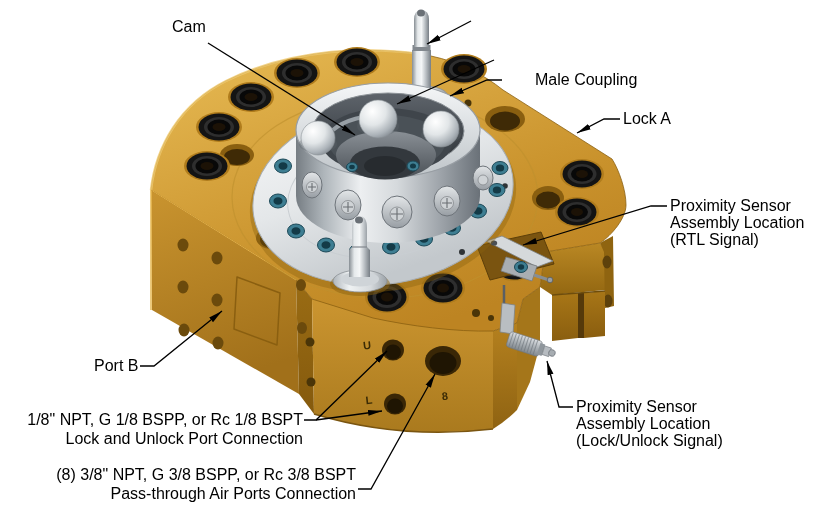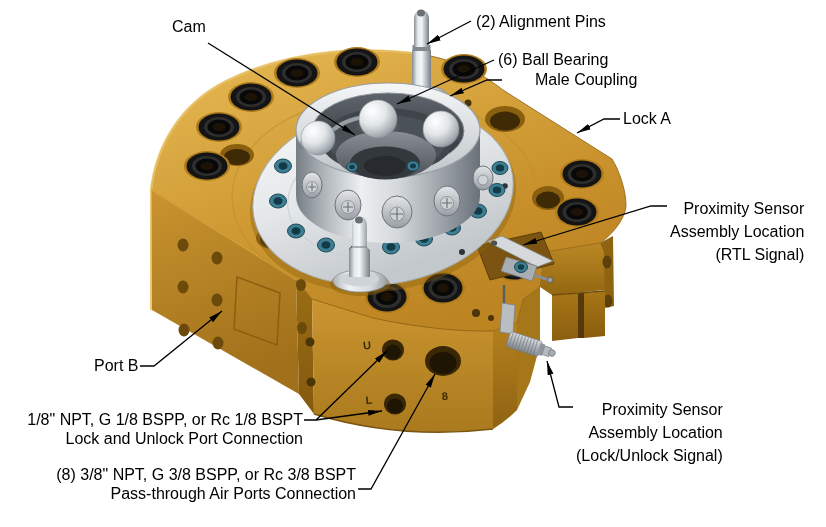--- a/index.html
+++ b/index.html
@@ -1,20 +1,20 @@
 <!DOCTYPE html>
 <html style="--body-gold: #CE9732; --body-gold-dark: #9C6E14; --steel: #D9DDE0; --teal-screw: #3E7E92; --rubber-black: #141414; --leader-line: #000000; --port-marking: #3B2B05;"><head>
 <meta charset="utf-8">
 <style>
   html,body{margin:0;padding:0;background:#fff;}
   #stage{position:relative;width:826px;height:527px;background:#fff;overflow:hidden;
          font-family:"Liberation Sans", sans-serif;}
   #stage svg{position:absolute;left:0;top:0;}
   .callout{position:absolute;font-size:16px;line-height:17px;color:#000;white-space:pre-line;}
-  .callout.tall{line-height:23px;text-align:right;}
+  .callout.tall{line-height:17px;}
   .callout.r2{text-align:right;line-height:19px;}
   .leader{stroke:var(--leader-line,#000);fill:none;stroke-width:1.3;}
   .arrowhead{fill:var(--leader-line,#000);}
   .teal{fill:var(--teal-screw,#3E7E92);stroke:#1C4857;stroke-width:1;}
   .teal-in{fill:#133A47;}
   .rubber{fill:var(--rubber-black,#141414);}
   .portmark{fill:var(--port-marking,#3B2B05);font-family:"Liberation Sans",sans-serif;
             font-size:11px;font-weight:bold;}
 </style>
 </head>
@@ -455,23 +455,21 @@
     <polyline class="leader" points="620,119 604,119 577,133" marker-end="url(#arw)"></polyline>
     <polyline class="leader" points="667,206 651,206 523,245" marker-end="url(#arw)"></polyline>
     <polyline class="leader" points="140,366 154,366 222,311" marker-end="url(#arw)"></polyline>
     <polyline class="leader" points="304,420 316,420 387,351" marker-end="url(#arw)"></polyline>
     <polyline class="leader" points="316,420 382,411" marker-end="url(#arw)"></polyline>
     <polyline class="leader" points="358,489 371,489 435,374" marker-end="url(#arw)"></polyline>
     <polyline class="leader" points="573,407 559,407 547,361" marker-end="url(#arw)"></polyline>
   </g>
 </svg>
 
-<div class="callout" style="left:476px;top:13px">(2) Alignment Pins</div>
 <div class="callout" style="left:172px;top:18px">Cam</div>
-<div class="callout" style="left:498px;top:51px">(6) Ball Bearing</div>
 <div class="callout" style="left:535px;top:71px">Male Coupling</div>
 <div class="callout" style="left:623px;top:110px">Lock A</div>
 <div class="callout tall" style="left:670px;top:197px">Proximity Sensor
 Assembly Location
 (RTL Signal)</div>
 <div class="callout" style="left:94px;top:357px">Port B</div>
 <div class="callout r2" style="right:523px;top:410px">1/8" NPT, G 1/8 BSPP, or Rc 1/8 BSPT
 Lock and Unlock Port Connection</div>
 <div class="callout r2" style="right:470px;top:465px">(8) 3/8" NPT, G 3/8 BSPP, or Rc 3/8 BSPT
 Pass-through Air Ports Connection</div>

